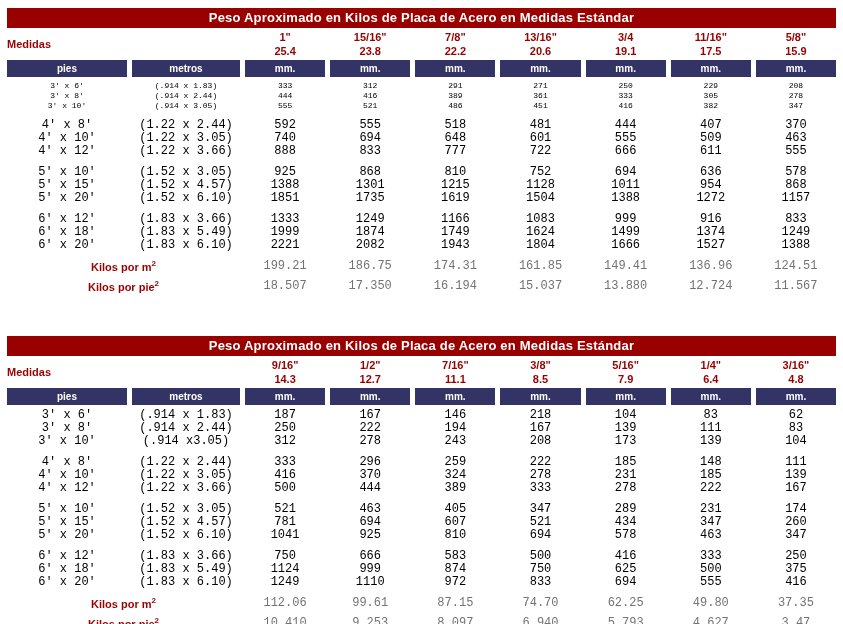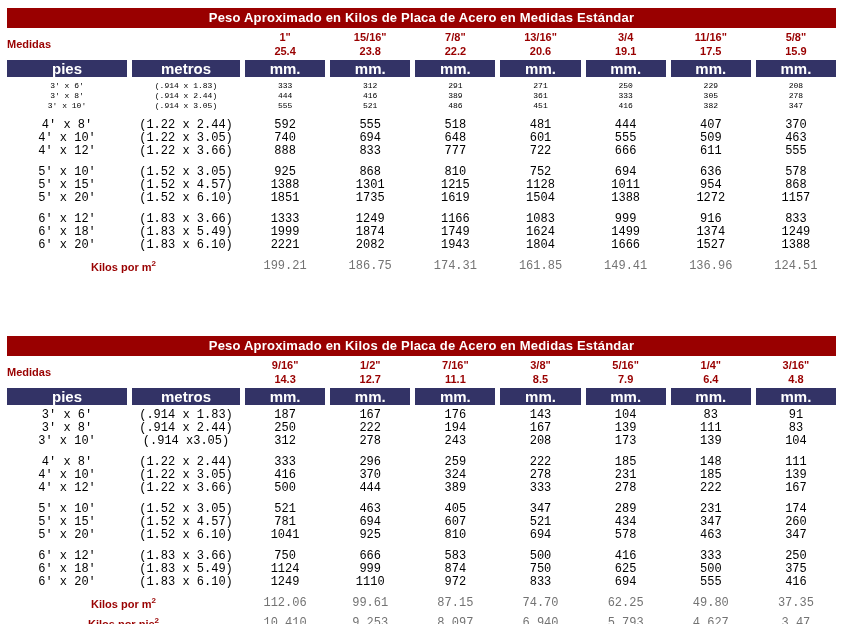--- a/index.html
+++ b/index.html
@@ -1,27 +1,27 @@
 <!DOCTYPE html>
 <html><head>
 <meta charset="utf-8">
 <style>
   html,body{margin:0;padding:0;background:#ffffff;}
   body{width:843px;font-family:"Liberation Sans",sans-serif;}
-  .tbl{padding:8px 2px;}
+  .tbl{padding:0 2px;}
   .tbl.first{padding-top:8px;}
   .tbl.second{margin-top:42px;}
   .title{background:#990000;color:#ffffff;font-weight:bold;font-size:13px;
          text-align:center;height:20px;line-height:20px;margin:0 5px;letter-spacing:.2px;}
   table{width:100%;border-collapse:separate;border-spacing:5px 0;table-layout:fixed;}
   td{padding:0;overflow:hidden;}
   .r-med td{height:32px;vertical-align:middle;}
   .medidas{color:#990000;font-weight:bold;font-size:11px;text-align:left;}
   .sz{text-align:center;color:#990000;font-weight:bold;font-size:11px;line-height:14px;}
-  .navy{background:#333366;color:#ffffff;font-weight:bold;font-size:15px;
+  .navy{background:#333366;color:#ffffff;font-weight:bold;font-size:10px;
         text-align:center;height:17px;line-height:17px;}
   tr.data td{font-family:"Liberation Mono","DejaVu Sans Mono",monospace;font-size:12px;
              text-align:center;height:13px;line-height:13px;color:#000;white-space:nowrap;}
   tr.data.small td{font-size:8px;height:10px;line-height:10px;}
   tr.sp td{height:inherit;}
   tr.kilos td{height:16px;vertical-align:middle;}
   tr.kilos .klabel{color:#990000;font-weight:bold;font-size:11px;text-align:center;}
   tr.kilos .klabel sup{font-size:8px;}
   tr.kilos .val{font-family:"Liberation Mono","DejaVu Sans Mono",monospace;
                 font-size:12px;text-align:center;color:#737373;white-space:nowrap;}
@@ -241,20 +241,30 @@
           <td class="val">186.75</td>
           <td class="val">174.31</td>
           <td class="val">161.85</td>
           <td class="val">149.41</td>
           <td class="val">136.96</td>
           <td class="val">124.51</td>
         </tr>
         <tr class="sp" style="height: 4px;">
           <td colspan="9"></td>
         </tr>
+        <tr class="kilos">
+          <td class="klabel" colspan="2">Kilos por pie<sup>2</sup></td>
+          <td class="val">18.507</td>
+          <td class="val">17.350</td>
+          <td class="val">16.194</td>
+          <td class="val">15.037</td>
+          <td class="val">13.880</td>
+          <td class="val">12.724</td>
+          <td class="val">11.567</td>
+        </tr>
       </tbody>
   </table>
 </div>
 
 <div class="tbl second">
   <div class="title">Peso Aproximado en Kilos de Placa de Acero en Medidas Estándar</div>
   <table>
     <colgroup>
       <col style="width:120px">
         <col style="width:108px">
@@ -312,25 +322,25 @@
     </thead>
     <tbody>
         <tr class="sp" style="height: 4px;">
           <td colspan="9"></td>
         </tr>
         <tr class="data">
           <td class="pies">3' x 6'</td>
           <td class="metros">(.914 x 1.83)</td>
           <td class="val">187</td>
           <td class="val">167</td>
-          <td class="val">176</td>
-          <td class="val">143</td>
+          <td class="val">146</td>
+          <td class="val">218</td>
           <td class="val">104</td>
           <td class="val">83</td>
-          <td class="val">91</td>
+          <td class="val">62</td>
         </tr>
         <tr class="data">
           <td class="pies">3' x 8'</td>
           <td class="metros">(.914 x 2.44)</td>
           <td class="val">250</td>
           <td class="val">222</td>
           <td class="val">194</td>
           <td class="val">167</td>
           <td class="val">139</td>
           <td class="val">111</td>

